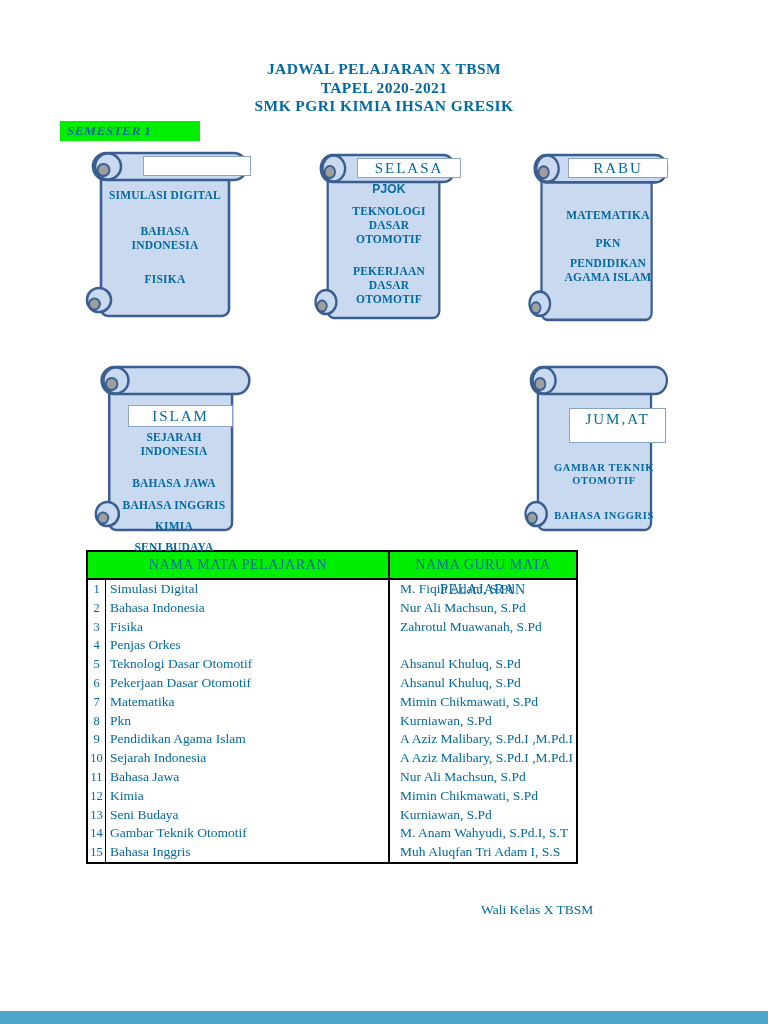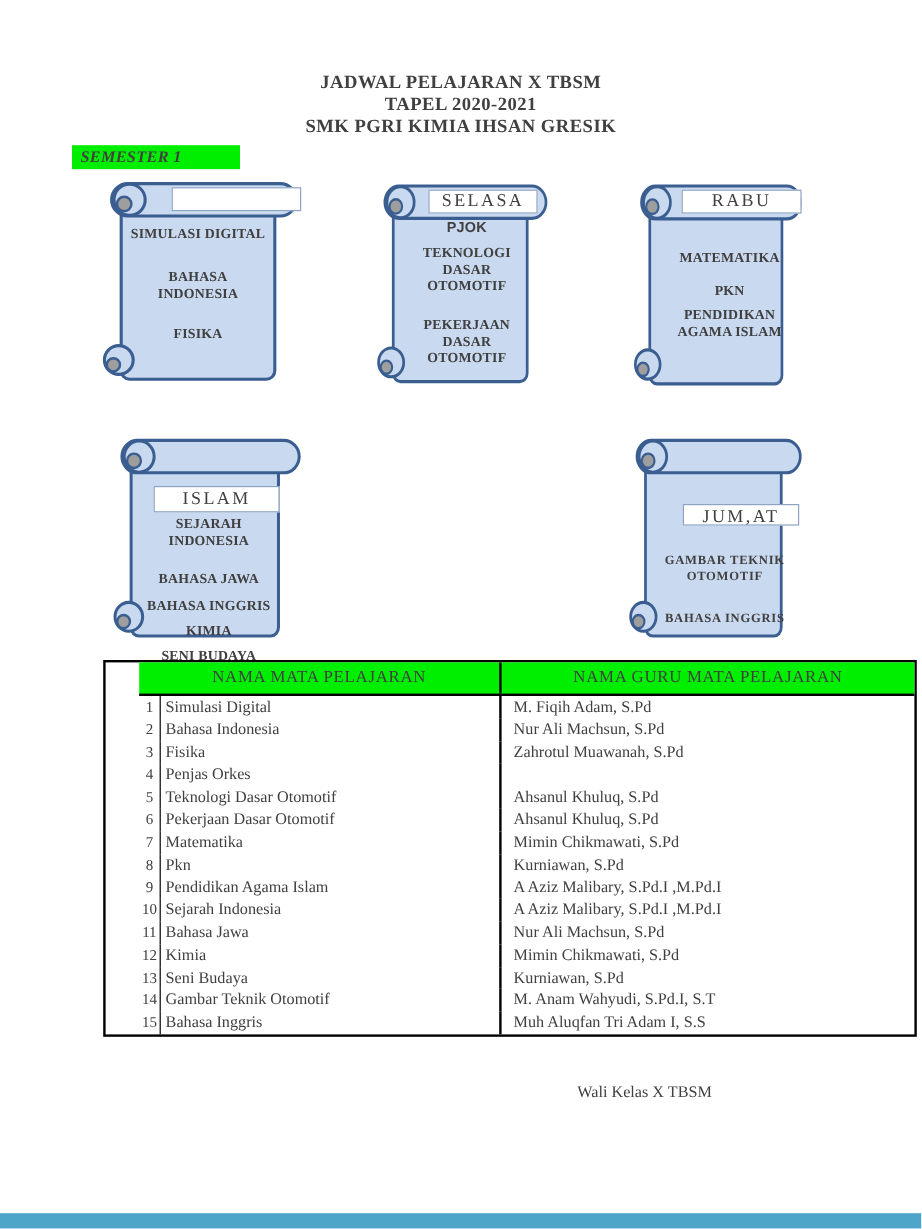--- a/index.html
+++ b/index.html
@@ -1,18 +1,18 @@
 <!DOCTYPE html>
 <html><head>
 <meta charset="utf-8">
 <style>
   html,body { margin:0; padding:0; background:#ffffff; }
   #page {
     position:relative; width:768px; height:1024px; overflow:hidden;
-    background:#ffffff; font-family:"Liberation Serif", serif; color:#404040;
+    background:#ffffff; font-family:"Liberation Serif", serif; color:#0369a1;
   }
 
   
   #title-block { position:absolute; left:0; top:60px; width:768px; text-align:center; }
   .title-line { font-size:15.5px; font-weight:bold; line-height:18.5px; letter-spacing:0.4px; }
 
   #semester-badge {
     position:absolute; left:60px; top:121px; width:140px; height:20px;
     background:#00ef00; font-size:13.5px; font-weight:bold; font-style:italic;
     line-height:20px; padding-left:7px; box-sizing:border-box; letter-spacing:0.3px;
@@ -32,22 +32,22 @@
   .subject {
     position:absolute; left:18px; width:128px; text-align:center;
     font-weight:bold; font-size:11.5px; line-height:1.22; letter-spacing:0.2px;
     white-space:pre-line; z-index:3;
   }
   .subject.sans { font-family:"Liberation Sans", sans-serif; font-size:12px; }
   .subject.small { font-size:10.5px; letter-spacing:0.6px; }
 
   
   #schedule-table {
-    position:absolute; left:86px; top:550px; width:678px;
-    border:2px solid #000; background:#fff; box-sizing:border-box; z-index:1;padding-left:28px;
+    position:absolute; left:86px; top:550px; width:492px;
+    border:2px solid #000; background:#fff; box-sizing:border-box; z-index:1;
   }
   .thead { display:grid; grid-template-columns:302px 1fr; background:#00ef00; border-bottom:2px solid #000; }
   .th { font-size:14px; text-align:center; height:26px; line-height:25px; letter-spacing:0.6px; }
   .th-first { border-right:2px solid #000; }
   .trow { display:grid; grid-template-columns:18px 284px 1fr; height:18.8px; }
   .td-no { border-right:1.5px solid #000; text-align:center; font-size:12.5px; line-height:18.8px; }
   .td-subject { border-right:2px solid #000; padding-left:4px; font-size:13.5px; line-height:18.8px; }
   .td-teacher { padding-left:10px; font-size:13.5px; line-height:18.8px; }
 
   
@@ -85,21 +85,21 @@
 
   <div class="scroll" style="left:312px; top:152px; width:150px; height:173px;">
     <svg viewBox="0 0 172 173" preserveAspectRatio="none">
       <rect class="sc-main" x="18" y="18" width="128" height="148" rx="7"></rect>
       <rect class="sc-main" x="10" y="3" width="154" height="27" rx="13.5"></rect>
       <circle class="sc-main" cx="25" cy="16.5" r="13"></circle>
       <circle class="sc-gray" cx="20.5" cy="20" r="6"></circle>
       <circle class="sc-main" cx="16" cy="150" r="12"></circle>
       <circle class="sc-gray" cx="11.5" cy="154" r="5.5"></circle>
     </svg>
-    <div class="day-label" style="left:45px; top:6px; width:91px;">SELASA</div>
+    <div class="day-label" style="left:45px; top:6px; width:104px;">SELASA</div>
     <div class="subject sans" style="top:30px; left:12px; width:130px;">PJOK</div>
     <div class="subject" style="top:52px; left:12px; width:130px;">TEKNOLOGI
 DASAR
 OTOMOTIF</div>
     <div class="subject" style="top:112px; left:12px; width:130px;">PEKERJAAN
 DASAR
 OTOMOTIF</div>
   </div>
 
   <div class="scroll" style="left:526px; top:152px; width:148px; height:175px;">
@@ -138,21 +138,21 @@
 
   <div class="scroll" style="left:522px; top:364px; width:152px; height:173px;">
     <svg viewBox="0 0 172 173" preserveAspectRatio="none">
       <rect class="sc-main" x="18" y="18" width="128" height="148" rx="7"></rect>
       <rect class="sc-main" x="10" y="3" width="154" height="27" rx="13.5"></rect>
       <circle class="sc-main" cx="25" cy="16.5" r="13"></circle>
       <circle class="sc-gray" cx="20.5" cy="20" r="6"></circle>
       <circle class="sc-main" cx="16" cy="150" r="12"></circle>
       <circle class="sc-gray" cx="11.5" cy="154" r="5.5"></circle>
     </svg>
-    <div class="day-label" style="left:47px; top:56px; width:97px; height:18px; line-height:20px;">JUM,AT</div>
+    <div class="day-label" style="left:47px; top:44px; width:97px; height:35px; line-height:20px;">JUM,AT</div>
     <div class="subject small" style="top:98px;">GAMBAR TEKNIK
 OTOMOTIF</div>
     <div class="subject small" style="top:146px;">BAHASA INGGRIS</div>
   </div>
 
   <div id="schedule-table">
     <div class="thead">
       <div class="th th-first">NAMA MATA PELAJARAN</div>
       <div class="th">NAMA GURU MATA PELAJARAN</div>
     </div>

